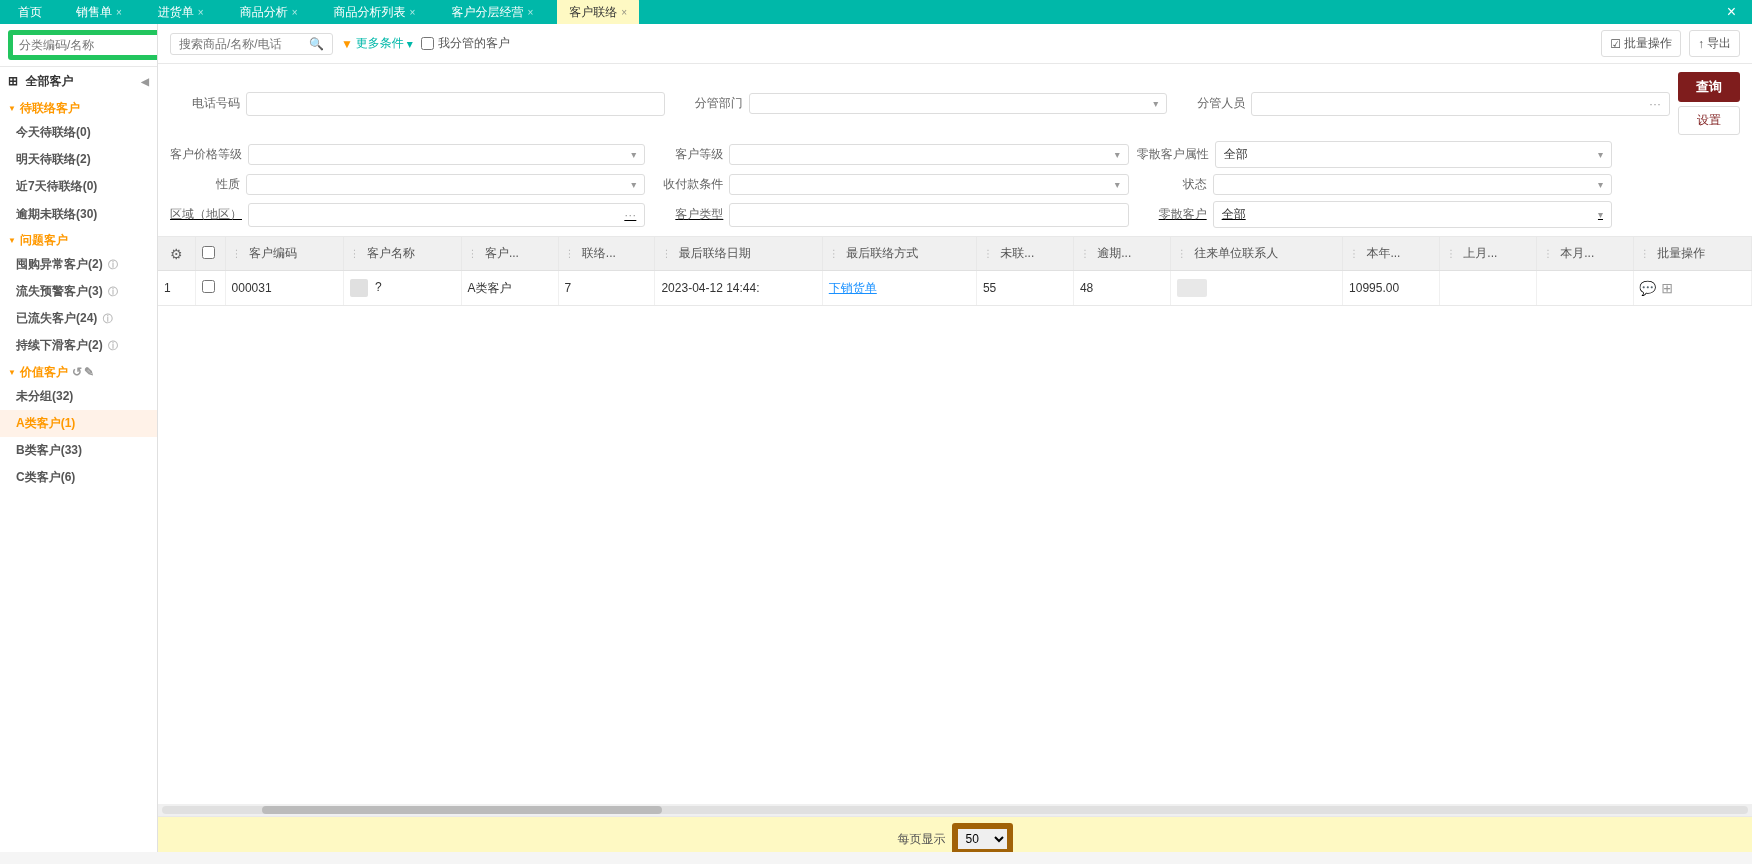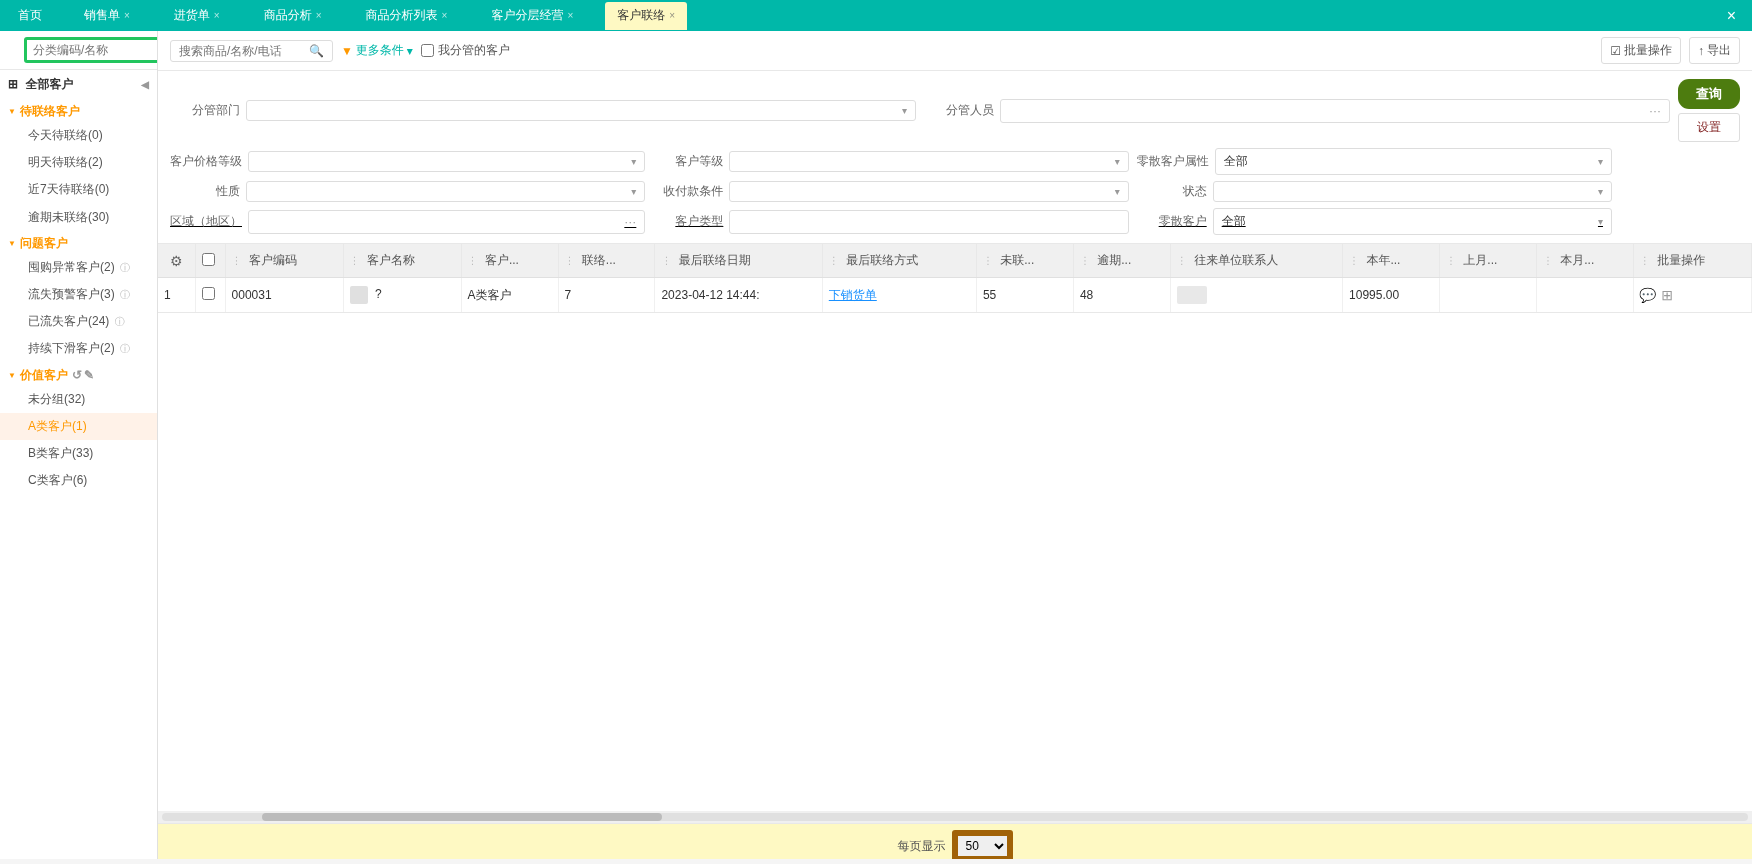--- a/index.html
+++ b/index.html
@@ -1,22 +1,22 @@
 <!DOCTYPE html>
 <html><head>
   <meta charset="utf-8">
   <style>
     * { box-sizing: border-box; margin: 0; padding: 0; font-family: "Microsoft YaHei", Arial, sans-serif; font-size: 12px; }
     body { background: #f5f5f5; width: 1752px; height: 864px; overflow: hidden; }
 
     
     .top-nav {
       display: flex; align-items: center;
-      background: #00b8a9; height: 31px;
-      padding: 0 8px; gap: 20px;
+      background: #00b8a9; height: 24px;
+      padding: 0 8px; gap: 12px;
     }
     .nav-tab {
       display: flex; align-items: center; gap: 4px;
       padding: 4px 12px; color: #fff; cursor: pointer;
       border-radius: 3px 3px 0 0; height: 28px;
       white-space: nowrap;
     }
     .nav-tab.active { background: #fef9c3; color: #333; }
     .nav-tab .close-x { font-size: 10px; cursor: pointer; opacity: 0.7; }
     .nav-tab.active .close-x { color: #666; }
@@ -32,40 +32,40 @@
       width: 158px; min-width: 158px;
       background: #fff; border-right: 1px solid #e0e0e0;
       display: flex; flex-direction: column;
       overflow-y: auto;
     }
     .sidebar-search {
       display: flex; align-items: center;
       padding: 6px 8px; border-bottom: 1px solid #e8e8e8;
     }
     .sidebar-search input {
-      flex: 1; border: 3px solid #22c55e; border-radius: 3px;
+      flex: 1; border: 5px solid #22c55e; border-radius: 3px;
       padding: 3px 6px; font-size: 12px; color: #666;
       outline: none;
-      margin-left: 16px;
     }
     .sidebar-section-header {
       display: flex; align-items: center; justify-content: space-between;
       padding: 6px 8px; font-weight: bold; color: #333;
       cursor: pointer;
     }
     .sidebar-section-header .collapse-icon { color: #999; font-size: 10px; }
     .sidebar-group-label {
       display: flex; align-items: center;
       padding: 4px 8px 2px 8px; color: #f90; font-weight: bold;
       font-size: 11px;
     }
     .sidebar-group-label .triangle { margin-right: 4px; font-size: 8px; }
     .sidebar-item {
-      padding: 4px 8px 4px 28px; color: #555; cursor: pointer;
+      padding: 4px 8px 4px 16px; color: #555; cursor: pointer;
       line-height: 1.6;
+      font-weight: bold;
     }
     .sidebar-item.active { background: #fff2e8; color: #f90; }
     .sidebar-item .info-icon { color: #bbb; font-size: 10px; margin-left: 2px; }
 
     
     .content-area {
       flex: 1; display: flex; flex-direction: column;
       background: #f5f5f5; overflow: hidden;
     }
 
@@ -129,22 +129,22 @@
     }
     .filter-select .chev { color: #999; font-size: 10px; }
     .filter-select-dots {
       display: flex; align-items: center; justify-content: space-between;
       border: 1px solid #ddd; border-radius: 3px;
       padding: 4px 8px; font-size: 12px; color: #333; cursor: pointer;
       background: #fff; flex: 1;
     }
     .filter-select-dots .dots { color: #999; }
     .btn-query {
-      background: #4d7c0f; color: #fff; border: none;
-      padding: 6px 18px; border-radius: 11px; cursor: pointer;
+      background: #7f1d1d; color: #fff; border: none;
+      padding: 6px 18px; border-radius: 3px; cursor: pointer;
       font-size: 13px; font-weight: bold;
     }
     .btn-setting {
       background: #fff; color: #7f1d1d; border: 1px solid #ddd;
       padding: 5px 14px; border-radius: 3px; cursor: pointer;
       font-size: 12px;
     }
     .btn-col { display: flex; flex-direction: column; gap: 4px; }
 
     
@@ -333,20 +333,24 @@
       </div>
       <div class="btn-export">
         <span>↑</span>
         <span>导出</span>
       </div>
     </div>
 
     <div class="filter-panel">
 
       <div class="filter-row">
+        <div class="filter-field">
+          <span class="filter-label">电话号码</span>
+          <input type="text" class="filter-input" style="">
+        </div>
         <div class="filter-field">
           <span class="filter-label">分管部门</span>
           <div class="filter-select">
             <span></span>
             <span class="chev">▾</span>
           </div>
         </div>
         <div class="filter-field">
           <span class="filter-label">分管人员</span>
           <div class="filter-select-dots">

